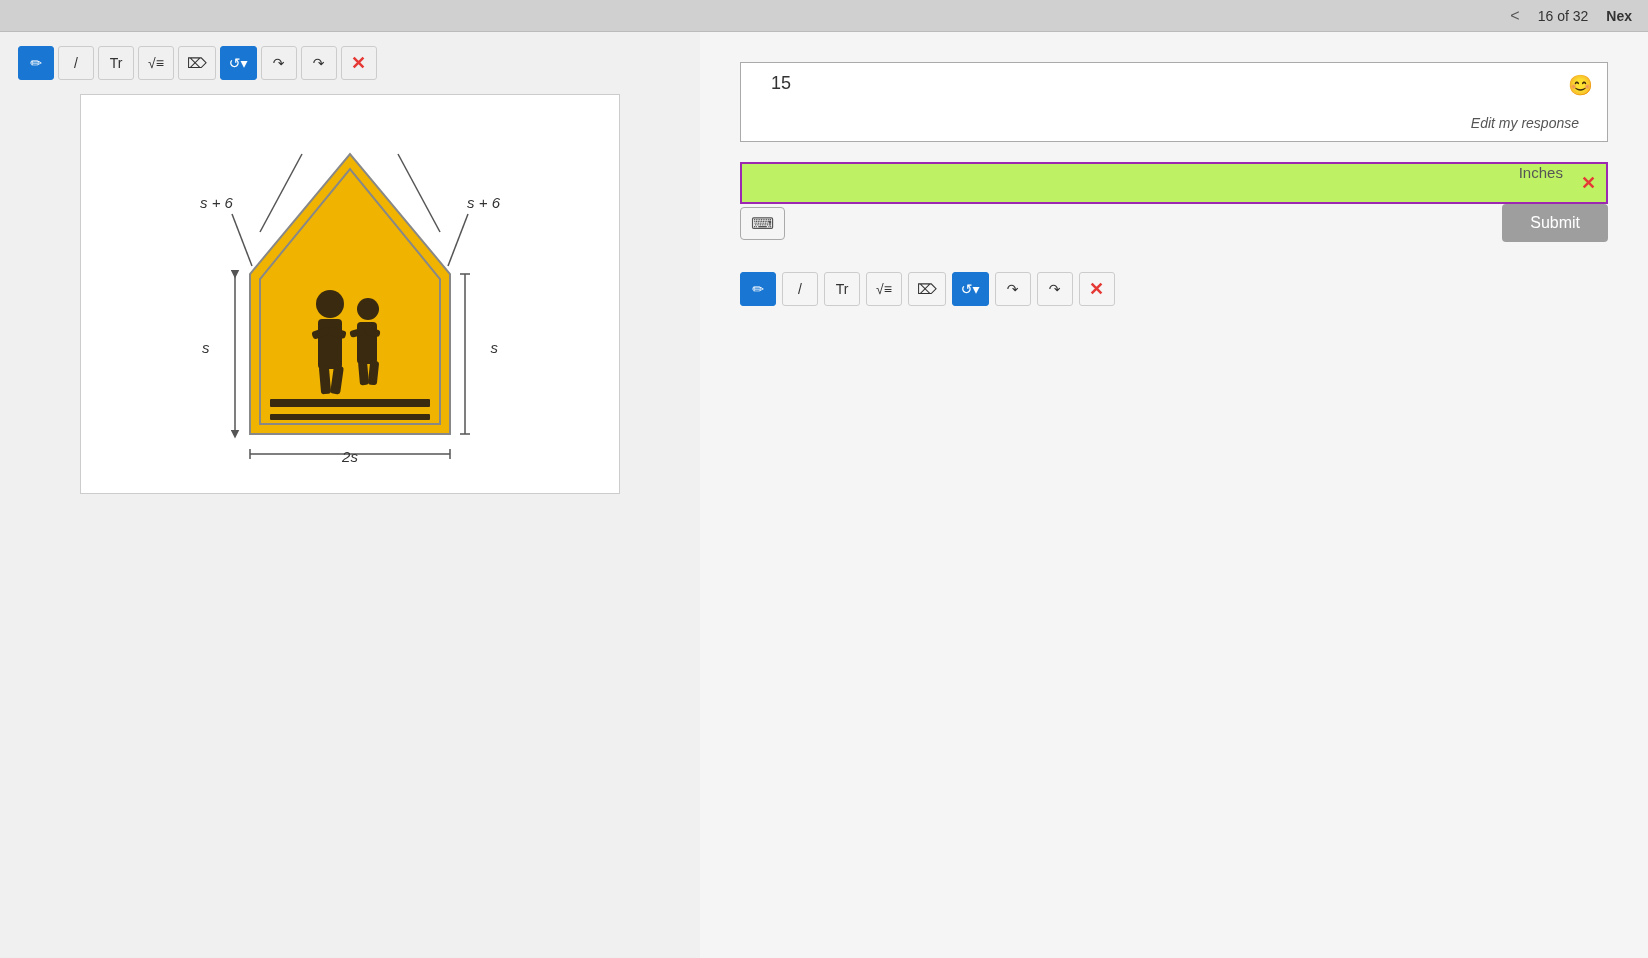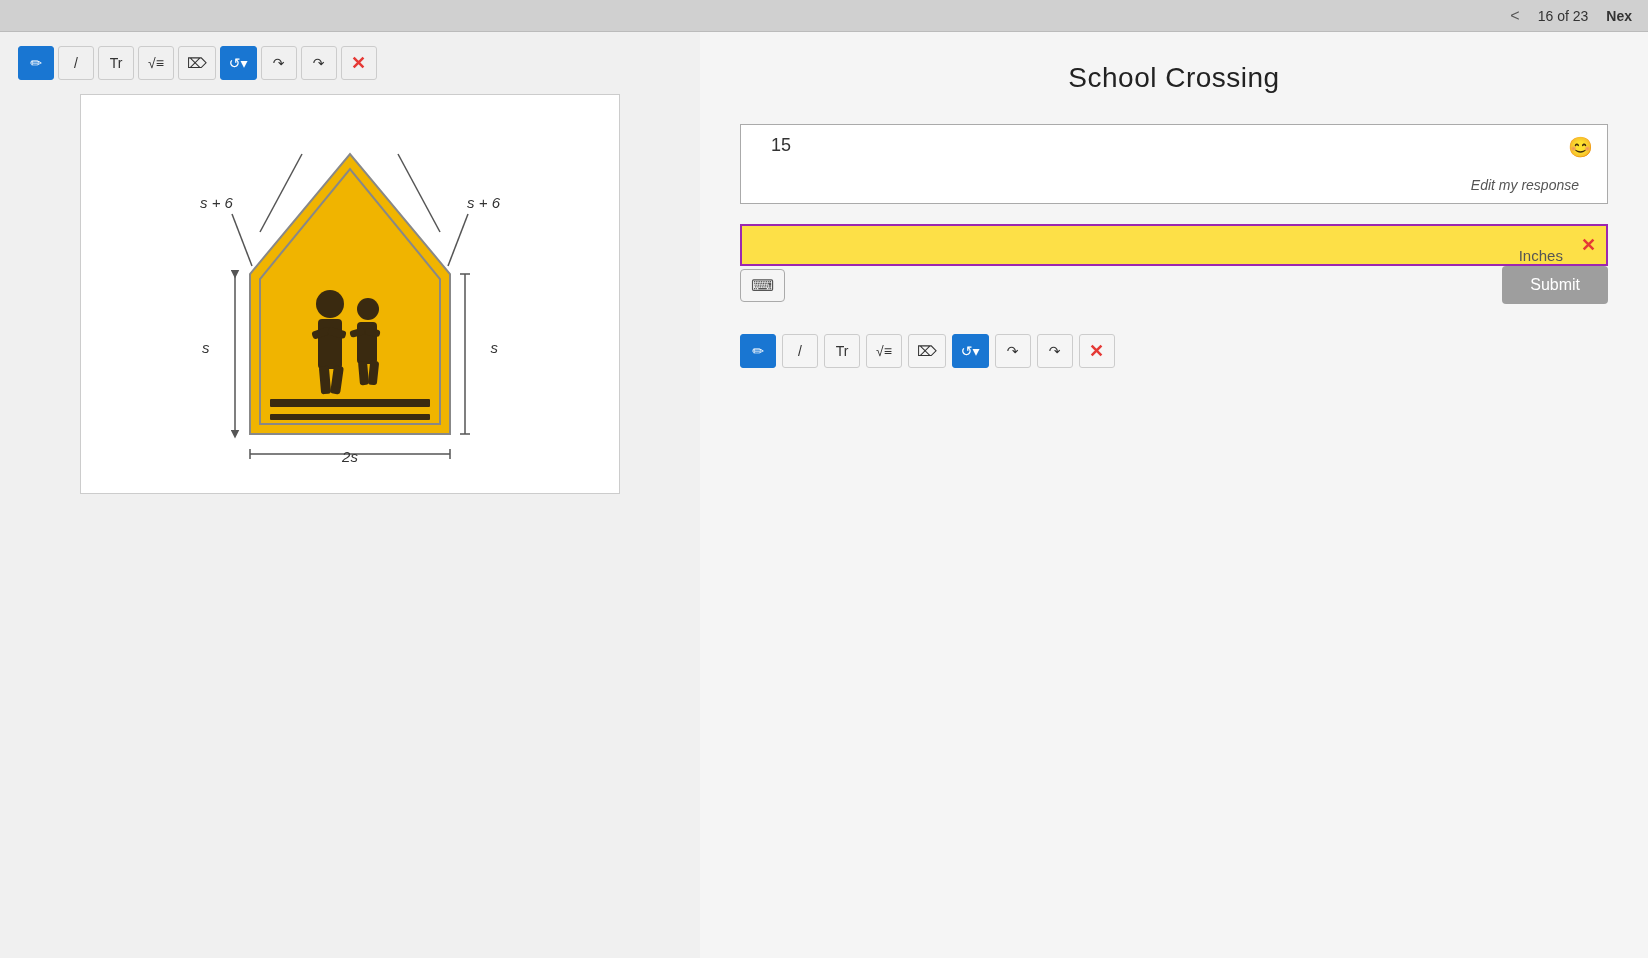--- a/index.html
+++ b/index.html
@@ -177,23 +177,23 @@
       color: #222;
       line-height: 1.5;
     }
     .strikethrough {
       text-decoration: line-through;
     }
 
     
     .input-row {
       display: flex;
-      align-items: flex-end;
+      align-items: flex-start;
       border: 2px solid #9c27b0;
-      background: #fde047;
+      background: #bef264;
     }
     .answer-input {
       flex: 1;
       border: none;
       outline: none;
       font-size: 16px;
       padding: 10px 12px;
       background: transparent;
     }
     .inches-label {
@@ -265,21 +265,21 @@
       font-size: 18px;
       font-weight: bold;
     }
   </style>
 </head>
 <body>
 
 <div class="top-bar">
   <div class="top-bar-right">
     <button class="top-nav-btn">&lt;</button>
-    <span class="page-counter">16 of 23</span>
+    <span class="page-counter">16 of 32</span>
     <button class="next-btn">Nex</button>
   </div>
 </div>
 
 <div class="main-content">
 
   <div class="left-panel">
 
     <div class="toolbar">
       <button class="toolbar-btn pencil-btn">✏</button>
@@ -353,21 +353,20 @@
         <div style="position:absolute;top:245px;right:12px;font-size:15px;color:#333;font-style:italic;">s</div>
         
         <div style="position:absolute;bottom:29px;left:50%;transform:translateX(-50%);font-size:15px;color:#333;font-style:italic;">2s</div>
       </div>
     </div>
 
   </div>
 
   <div class="right-panel">
 
-    <h1 class="page-title">School Crossing</h1>
 
     <div>
       <div class="answer-box">
         <span class="answer-value">15</span>
         <span class="answer-emoji">😊</span>
         <button class="edit-response-btn">Edit my response</button>
       </div>
     </div>
 
     <div>

